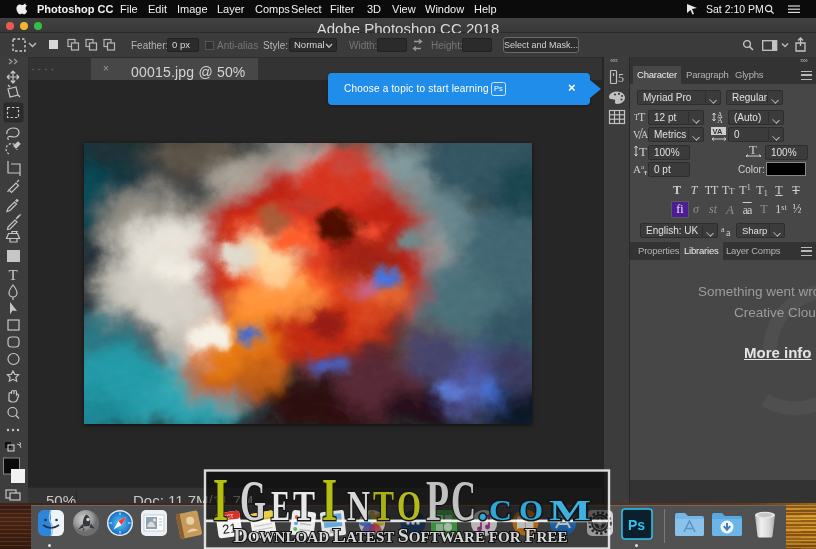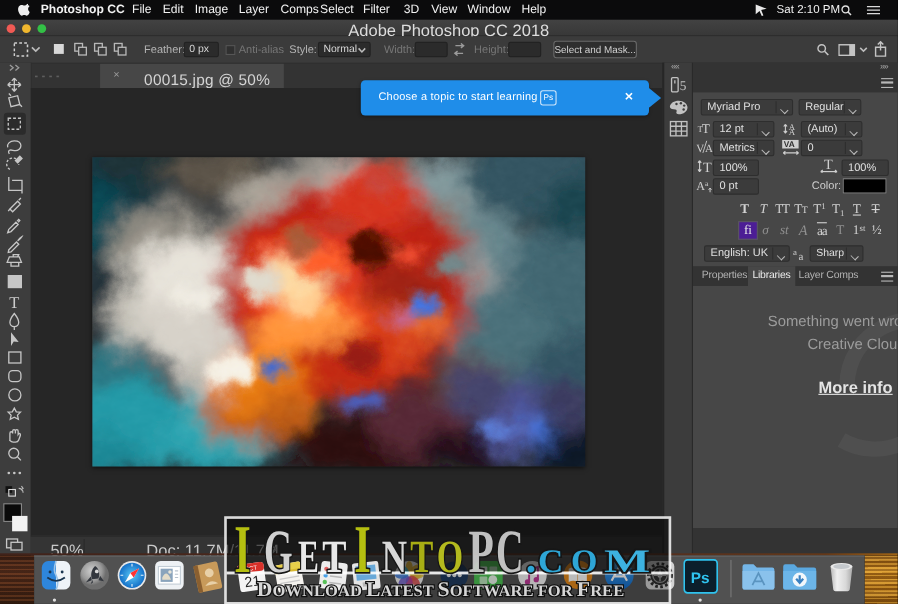--- a/index.html
+++ b/index.html
@@ -299,20 +299,25 @@
         <circle cx="13.5" cy="30.5" r="1.1" fill="#3c3c3c"></circle>
    <g stroke="#c2c2c2" stroke-width="1.2" fill="none">
           <rect x="1.5" y="41.5" width="15" height="13"></rect>
           <line x1="1.5" y1="45.8" x2="16.5" y2="45.8"></line>
           <line x1="1.5" y1="50.2" x2="16.5" y2="50.2"></line>
           <line x1="6.5" y1="41.5" x2="6.5" y2="54.5"></line>
           <line x1="11.5" y1="41.5" x2="11.5" y2="54.5"></line>
         </g>
   </svg>
   <span class="a" style="left:196px;top:-1px;color:#a8a8a8;font-size:8px;letter-spacing:-1px">»»</span>
+  <div class="a" style="left:26px;top:9px;width:186px;height:18px">
+   <span class="ptab on" style="left:3px">Character</span>
+   <span class="ptab" style="left:52px">Paragraph</span>
+   <span class="ptab" style="left:101px">Glyphs</span>
+  </div>
   <div class="burger" style="left:197px;top:14px"></div>
   <div class="a" style="left:26px;top:27px;width:186px;height:158px;background:#474747">
    <div class="fld" style="left:7px;top:6px;width:77px">Myriad Pro<span class="chev"></span></div>
    <div class="fld" style="left:96px;top:6px;width:50px">Regular<span class="chev"></span></div>
    <svg class="a" style="left:4px;top:26px" width="13" height="12">
           <text x="0" y="10" font-size="8" fill="#cfcfcf" font-family="Liberation Serif">T</text>
           <text x="4" y="11" font-size="12" fill="#cfcfcf" font-family="Liberation Serif">T</text>
         </svg>
    <div class="fld" style="left:18px;top:26px;width:49px">12 pt<span class="chev"></span></div>
    <svg class="a" style="left:81px;top:26px" width="15" height="13">

